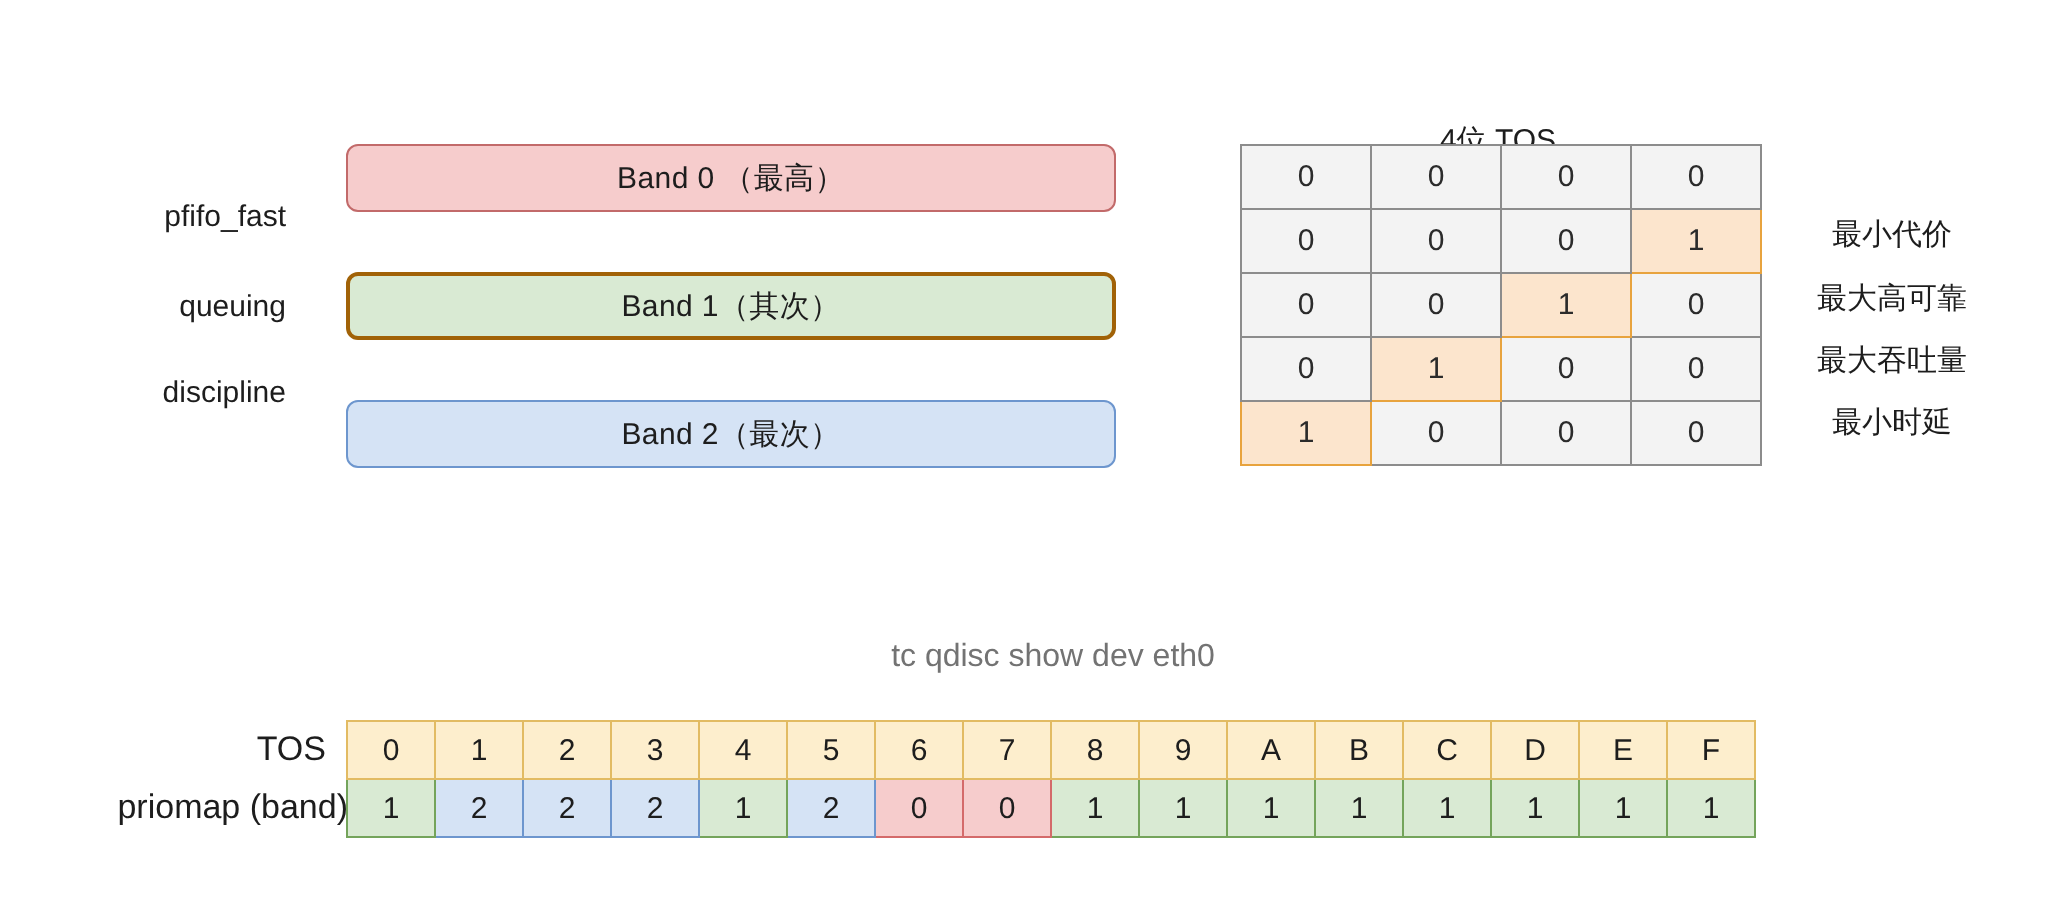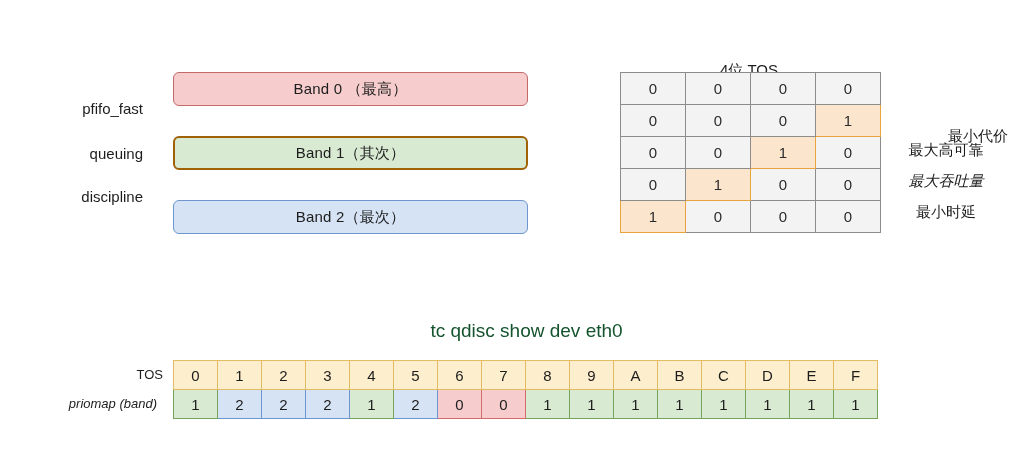--- a/index.html
+++ b/index.html
@@ -28,21 +28,21 @@
     font-size: 15px;
     line-height: 18px;
     color: #1d1d1d;
     white-space: nowrap;
   }
 
   
   .band-bar {
     position: absolute;
     left: 173px;
-    width: 355px;
+    width: 385px;
     height: 34px;
     border-radius: 6px;
     box-sizing: border-box;
     display: flex;
     align-items: center;
     justify-content: center;
     font-size: 15px;
     color: #1d1d1d;
     letter-spacing: 0.2px;
   }
@@ -84,29 +84,29 @@
     font-size: 15px;
     line-height: 31px;
     height: 31px;
     color: #1d1d1d;
     white-space: nowrap;
   }
 
   
   .pm-title {
     position: absolute;
-    font-size: 19px;
-    color: #14532d;
+    font-size: 16px;
+    color: #737373;
     white-space: nowrap;
   }
   .pm-label {
     position: absolute;
     width: 150px;
     text-align: right;
-    font-size: 13px;
+    font-size: 17px;
     height: 29px;
     line-height: 29px;
     color: #1d1d1d;
     white-space: nowrap;
   }
   .pm-table {
     position: absolute;
     left: 173px;
     border-collapse: collapse;
     table-layout: fixed;
@@ -187,29 +187,29 @@
       </tr>
       <tr>
         <td class="hl">1</td>
         <td>0</td>
         <td>0</td>
         <td>0</td>
       </tr>
     </tbody>
   </table>
 
-  <div class="tos-row-label" style="top:120px;text-align:right;">最小代价</div>
+  <div class="tos-row-label" style="top:102px;">最小代价</div>
   <div class="tos-row-label" style="top:134px;">最大高可靠</div>
-  <div class="tos-row-label" style="top:165px;font-style:italic;">最大吞吐量</div>
+  <div class="tos-row-label" style="top:165px;">最大吞吐量</div>
   <div class="tos-row-label" style="top:196px;">最小时延</div>
 
   <div class="pm-title" style="left:173px; top:320px; width:707px; text-align:center;">tc qdisc show dev eth0</div>
 
   <div class="pm-label" style="left:13px; top:360px;">TOS</div>
-  <div class="pm-label" style="left:7px; top:389px;font-style:italic;">priomap (band)</div>
+  <div class="pm-label" style="left:24px; top:389px;">priomap (band)</div>
 
   <table class="pm-table" style="top:360px;">
     <tbody>
       <tr>
         <td class="tos">0</td>
         <td class="tos">1</td>
         <td class="tos">2</td>
         <td class="tos">3</td>
         <td class="tos">4</td>
         <td class="tos">5</td>

